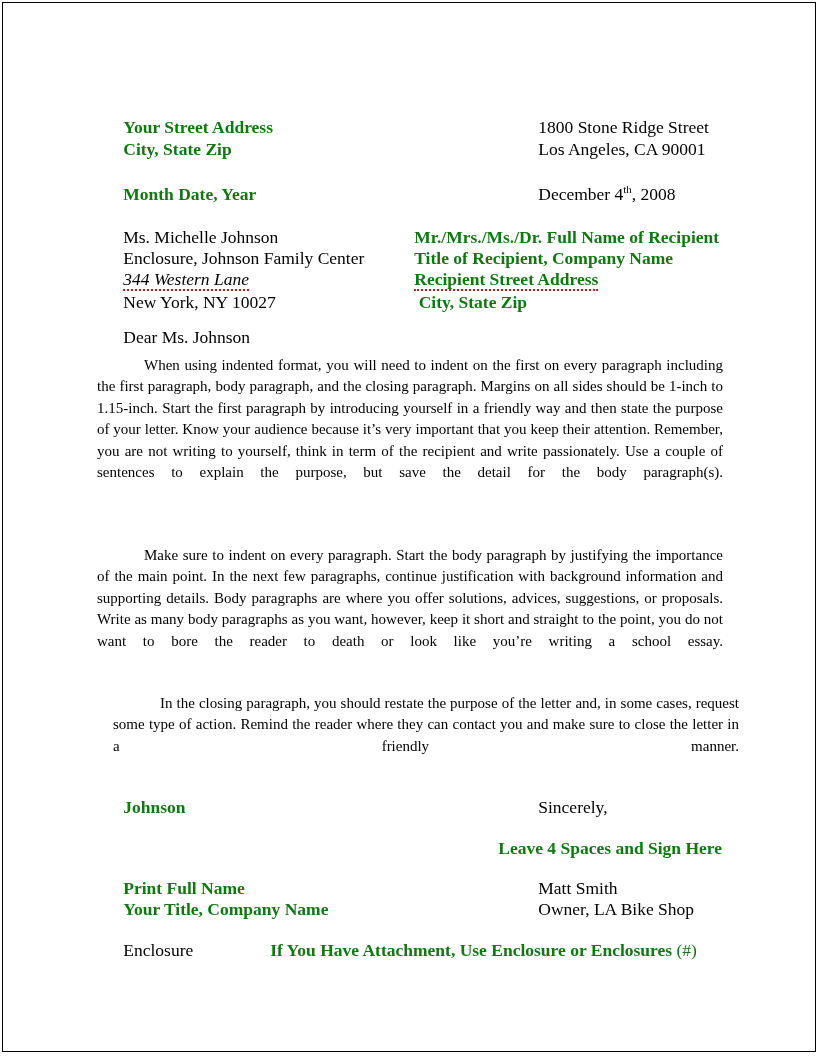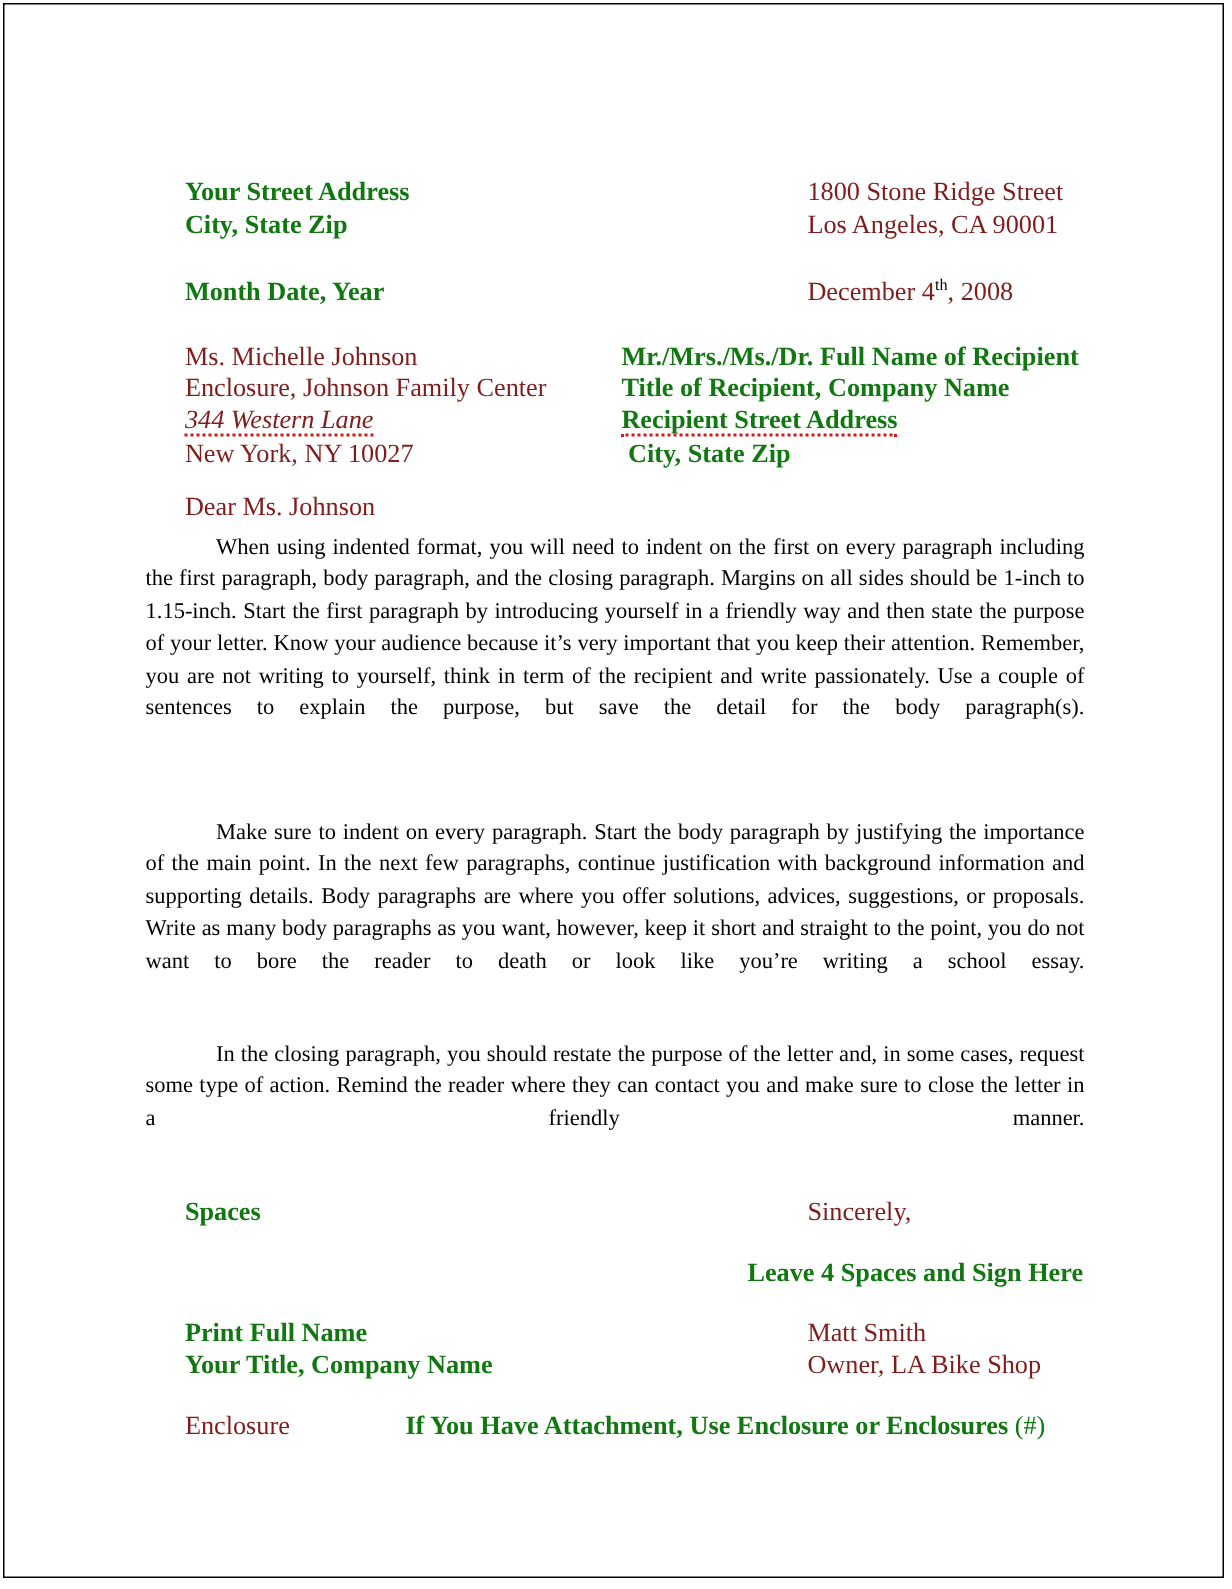--- a/index.html
+++ b/index.html
@@ -41,21 +41,21 @@
 
   .green {
     color: #117711;
     font-weight: bold;
   }
   .green-plain {
     color: #117711;
     font-weight: normal;
   }
   .black {
-    color: #7f1d1d;
+    color: #000000;
   }
 
   
   .spell {
     border-bottom: 2px dotted #d21a1a;
     padding-bottom: 0px;
     display: inline-block;
     line-height: 19px;
   }
 
@@ -140,24 +140,24 @@
     </div>
 
     <div class="abs" style="left:0; top:306px;">
       <span class="black">Dear Ms. Johnson</span>
     </div>
 
     <div class="para" style="top:355px;">When using indented format, you will need to indent on the first on every paragraph including the first paragraph, body paragraph, and the closing paragraph. Margins on all sides should be 1-inch to 1.15-inch. Start the first paragraph by introducing yourself in a friendly way and then state the purpose of your letter. Know your audience because it’s very important that you keep their attention. Remember, you are not writing to yourself, think in term of the recipient and write passionately. Use a couple of sentences to explain the purpose, but save the detail for the body paragraph(s).</div>
 
     <div class="para" style="top:545px;">Make sure to indent on every paragraph. Start the body paragraph by justifying the importance of the main point. In the next few paragraphs, continue justification with background information and supporting details. Body paragraphs are where you offer solutions, advices, suggestions, or proposals. Write as many body paragraphs as you want, however, keep it short and straight to the point, you do not want to bore the reader to death or look like you’re writing a school essay.</div>
 
-    <div class="para" style="top:693px;">In the closing paragraph, you should restate the purpose of the letter and, in some cases, request some type of action. Remind the reader where they can contact you and make sure to close the letter in a friendly manner.</div>
+    <div class="para" style="top:693px;margin-left:16px;">In the closing paragraph, you should restate the purpose of the letter and, in some cases, request some type of action. Remind the reader where they can contact you and make sure to close the letter in a friendly manner.</div>
 
     <div class="abs" style="left:0; top:776px;">
-      <span class="green">Spaces</span>
+      <span class="green">Johnson</span>
     </div>
     <div class="abs" style="left:415px; top:776px;">
       <span class="black">Sincerely,</span>
     </div>
 
     <div class="abs" style="left:375px; top:817px;">
       <span class="green">Leave 4 Spaces and Sign Here</span>
     </div>
 
     <div class="abs" style="left:0; top:857px;">

